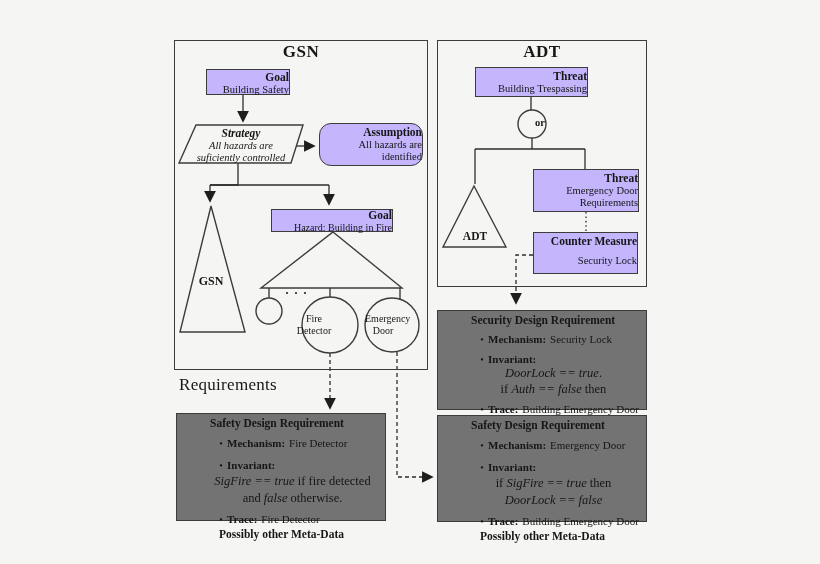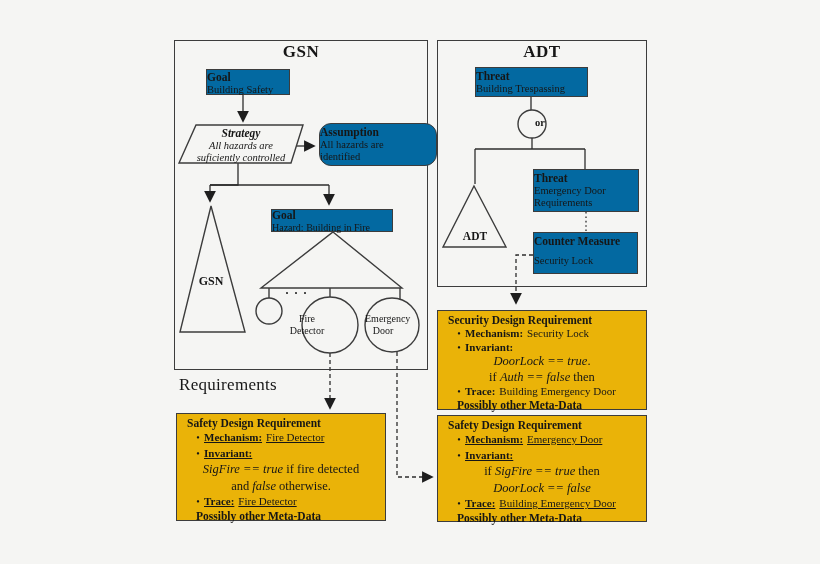--- a/index.html
+++ b/index.html
@@ -2,36 +2,36 @@
 <html><head>
 <meta charset="utf-8">
 <style>
   html,body{margin:0;padding:0;background:#f5f5f3;}
   #stage{position:relative;width:820px;height:564px;background:#f5f5f3;overflow:hidden;
          font-family:"Liberation Serif","DejaVu Serif",serif;color:#161616;}
   #stage svg{position:absolute;left:0;top:0;}
   .abs{position:absolute;font-style:italic;}
   .ctr{text-align:center;}
   .panel{position:absolute;border:1.5px solid #3c3c3c;box-sizing:border-box;background:transparent;}
-  .node{position:absolute;border:1.4px solid #3c3c3c;box-sizing:border-box;background:#0369a1;text-align:left;}
+  .node{position:absolute;border:1.4px solid #3c3c3c;box-sizing:border-box;background:#c4b5fd;text-align:right;}
   .ptitle{position:absolute;font-size:17px;font-weight:bold;text-align:center;letter-spacing:.5px;}
   .nt{font-size:11.5px;font-weight:bold;line-height:12.5px;white-space:nowrap;}
   .nb{font-size:10.5px;line-height:12px;white-space:nowrap;}
   .nb10{font-size:10px;line-height:11.5px;white-space:nowrap;}
   .shape-label{position:absolute;text-align:center;font-weight:bold;white-space:nowrap;}
   .circle-label{position:absolute;text-align:center;font-size:10px;line-height:11.5px;}
-  .req{position:absolute;border:1.6px solid #3c3c3c;box-sizing:border-box;background:#eab308;padding-top:3px;}
+  .req{position:absolute;border:1.6px solid #3c3c3c;box-sizing:border-box;background:#737373;padding-top:3px;padding-left:23px;}
   .req .title{font-weight:bold;font-size:11.5px;line-height:13px;margin-left:10px;white-space:nowrap;}
-  .req .bl{font-size:11px;line-height:13.5px;margin-left:15px;white-space:nowrap;}
+  .req .bl{font-size:11px;line-height:13.5px;margin-left:15px;white-space:nowrap;margin-top:6px;}
   .req .bl .bullet{display:inline-block;width:12px;text-align:center;font-size:10px;}
   .req .lab{font-weight:bold;}
   .req .val{margin-left:4px;}
   .req .math{text-align:center;font-size:12.5px;line-height:15.5px;white-space:nowrap;}
   .req.tall .math{line-height:16.5px;}
-  .req.tall .bl{line-height:14.5px;text-decoration:underline;}
+  .req.tall .bl{line-height:14.5px;}
   .m{font-style:italic;}
   .req .footer{font-weight:bold;font-size:11.5px;line-height:13.5px;margin-left:19px;white-space:nowrap;}
   .heading{position:absolute;font-size:17px;letter-spacing:.3px;}
   .dots{position:absolute;font-size:12px;font-weight:bold;letter-spacing:1px;}
 </style>
 </head>
 <body>
 
 <div id="stage">
 
@@ -86,36 +86,36 @@
     <div class="nt">Goal</div>
     <div class="nb">Building Safety</div>
   </div>
 
   <div class="abs ctr" style="left:181px;top:127px;width:120px;">
     <div class="nt">Strategy</div>
     <div class="nb">All hazards are</div>
     <div class="nb">suficiently controlled</div>
   </div>
 
-  <div class="node" style="left:319px;top:123px;width:118px;height:43px;border-radius:12px;padding-top:2px;">
+  <div class="node" style="left:319px;top:123px;width:104px;height:43px;border-radius:12px;padding-top:2px;">
     <div class="nt">Assumption</div>
     <div class="nb">All hazards are</div>
     <div class="nb">identified</div>
   </div>
 
   <div class="node" style="left:271px;top:209px;width:122px;height:23px;">
     <div class="nt" style="line-height:11.5px;">Goal</div>
     <div class="nb10">Hazard: Building in Fire</div>
   </div>
 
   <div class="shape-label" style="left:186px;top:274px;width:50px;font-size:12px;">GSN</div>
 
   <div class="dots" style="left:285px;top:286px;">· · ·</div>
 
-  <div class="circle-label" style="left:287px;top:313px;width:40px;">
+  <div class="circle-label" style="left:294px;top:313px;width:40px;">
     <div>Fire</div>
     <div>Detector</div>
   </div>
   <div class="circle-label" style="left:365px;top:313px;width:36px;">
     <div>Emergency</div>
     <div>Door</div>
   </div>
 
   <div class="panel" style="left:437px;top:40px;width:210px;height:247px;"></div>
   <div class="ptitle" style="left:437px;top:42px;width:210px;">ADT</div>

